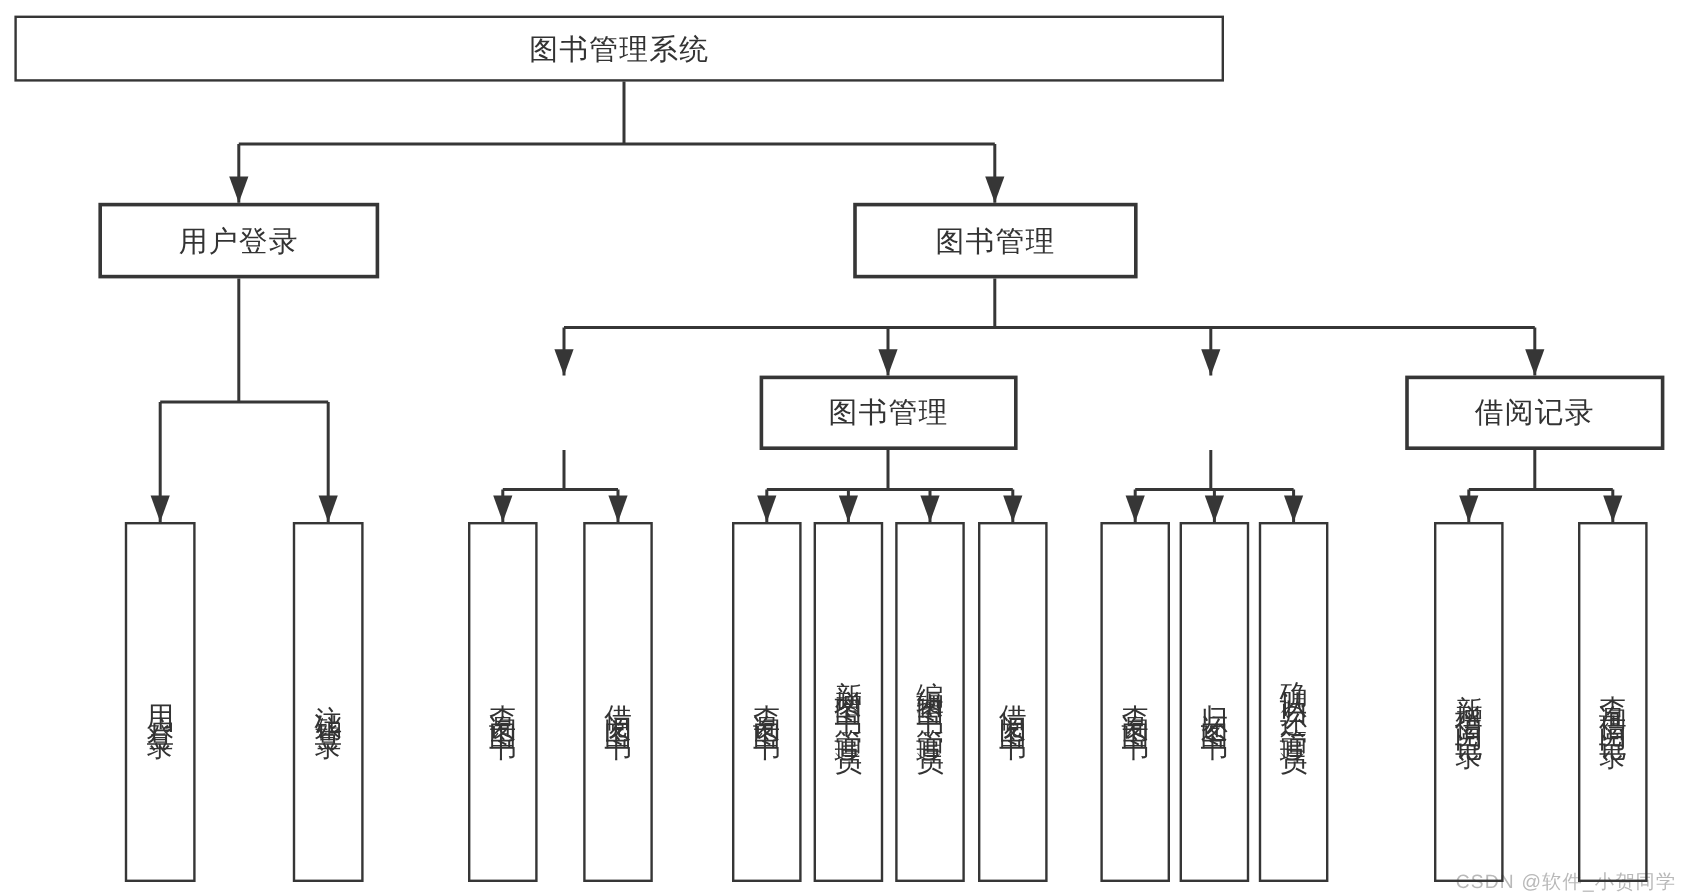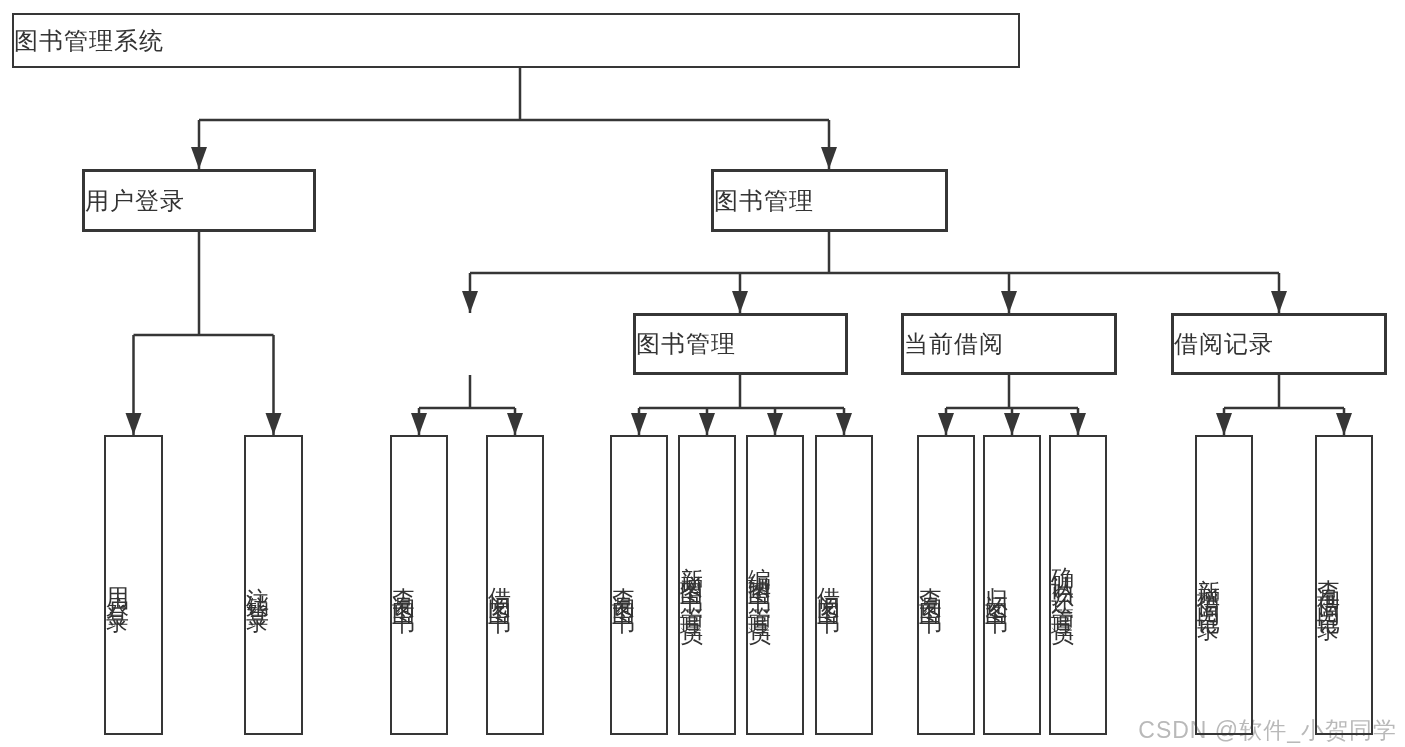--- a/index.html
+++ b/index.html
@@ -20,41 +20,41 @@
     stroke-width: 2.5;
     fill: none;
   }
   .wires polygon { fill: var(--line, #363636); }
   .box {
     position: absolute;
     border: 3px solid var(--line, #363636);
     background: transparent;
     display: flex;
     align-items: center;
-    justify-content: flex-start;
+    justify-content: center;
     color: var(--text, #333333);
     z-index: 2;
     font-size: 24px;
     letter-spacing: 1px;
   }
   .box.root { border-width: 2px; }
   .box.leaf { border-width: 2.5px; }
   .leaf .vtext {
     writing-mode: vertical-rl;
     line-height: 1;
     font-size: 23px;
     letter-spacing: 8px;
     color: var(--text, #333333);
     white-space: nowrap;
   }
   .watermark {
     position: absolute;
     right: 8px;
     bottom: 1px;
-    font-size: 23px;
+    font-size: 16px;
     letter-spacing: 1px;
     color: var(--watermark, #b9b9b9);
     z-index: 1;
     white-space: nowrap;
   }
 </style>
 </head>
 <body>
 
 <div class="canvas">
@@ -116,23 +116,20 @@
   <div class="box l2" style="left:82px; top:169px; width:234px; height:63px;">
     <span>用户登录</span>
   </div>
   <div class="box l2" style="left:711px; top:169px; width:237px; height:63px;">
     <span>图书管理</span>
   </div>
 
   <div class="box l3" style="left:633px; top:313px; width:215px; height:62px;">
     <span>图书管理</span>
   </div>
-  <div class="box l3" style="left:901px; top:313px; width:216px; height:62px;">
-    <span>当前借阅</span>
-  </div>
   <div class="box l3" style="left:1171px; top:313px; width:216px; height:62px;">
     <span>借阅记录</span>
   </div>
 
   <div class="box leaf" style="left:104px; top:435px; width:59px; height:300px;">
     <span class="vtext">用户登录</span>
   </div>
   <div class="box leaf" style="left:244px; top:435px; width:59px; height:300px;">
     <span class="vtext">注销登录</span>
   </div>

